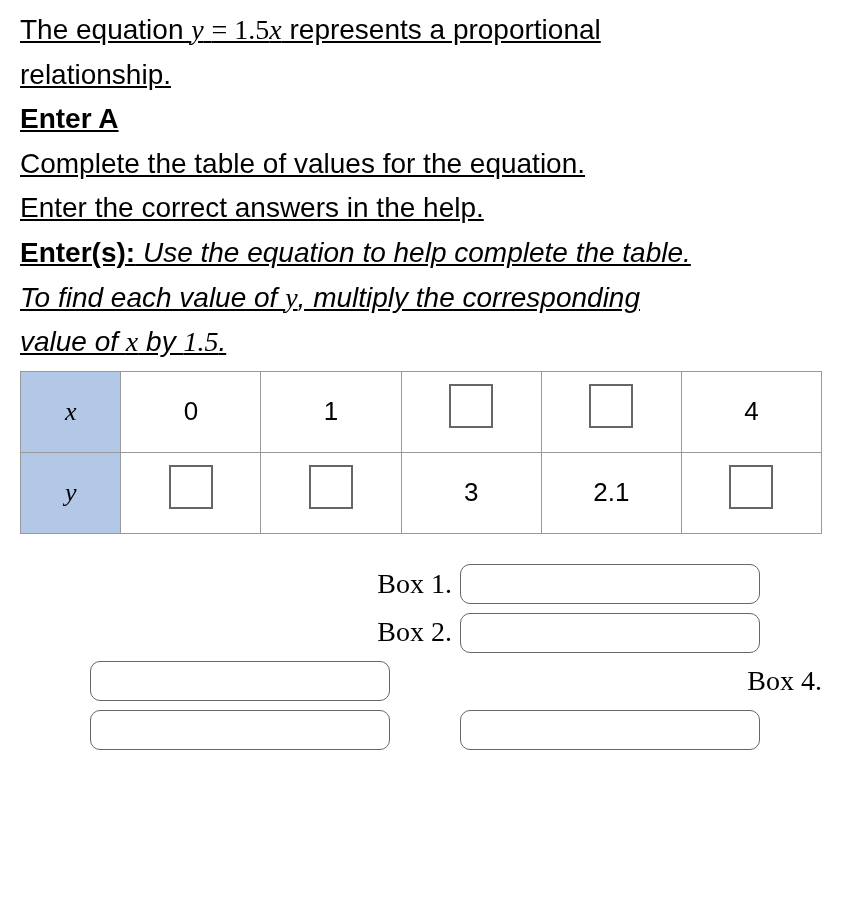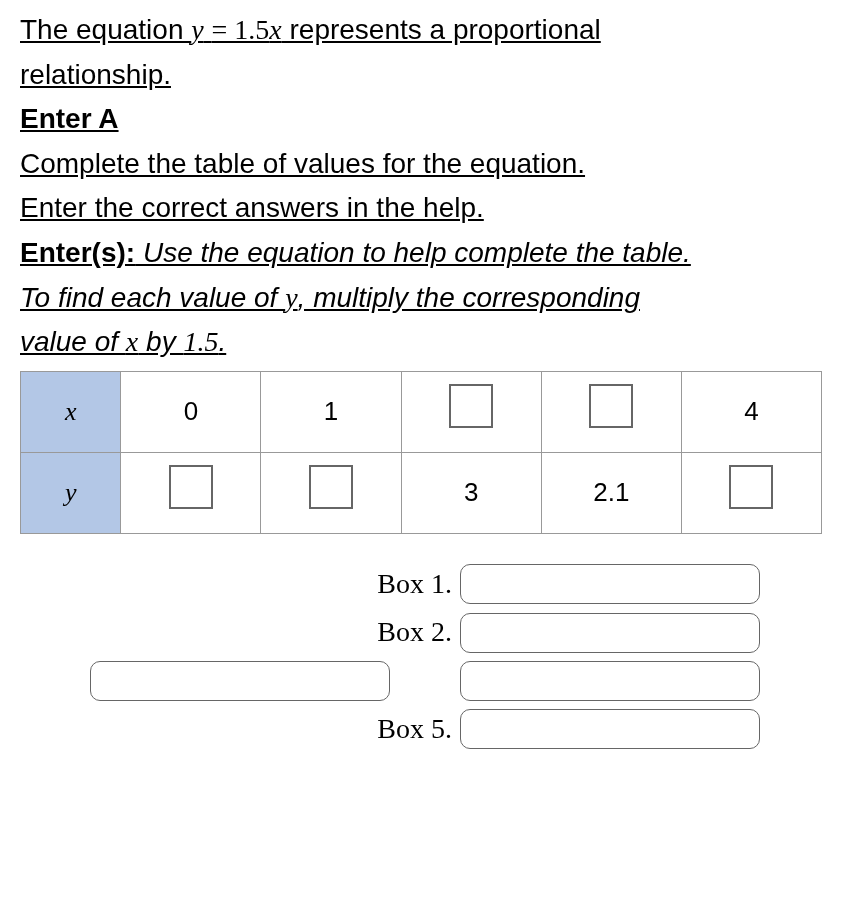--- a/index.html
+++ b/index.html
@@ -117,16 +117,16 @@
   </tr>
 </tbody>
   </table>
 
 <div class="answer-grid">
   <div class="label">Box 1.</div>
   <input type="text" style="">
   <div class="label">Box 2.</div>
   <input type="text" style="">
   <input type="text" style="">
+  <div class="label">Box 4.</div>
   <input type="text" style="">
-  <div class="label">Box 5.</div>
   <input type="text" style="">
 </div>
 
 </body></html>

